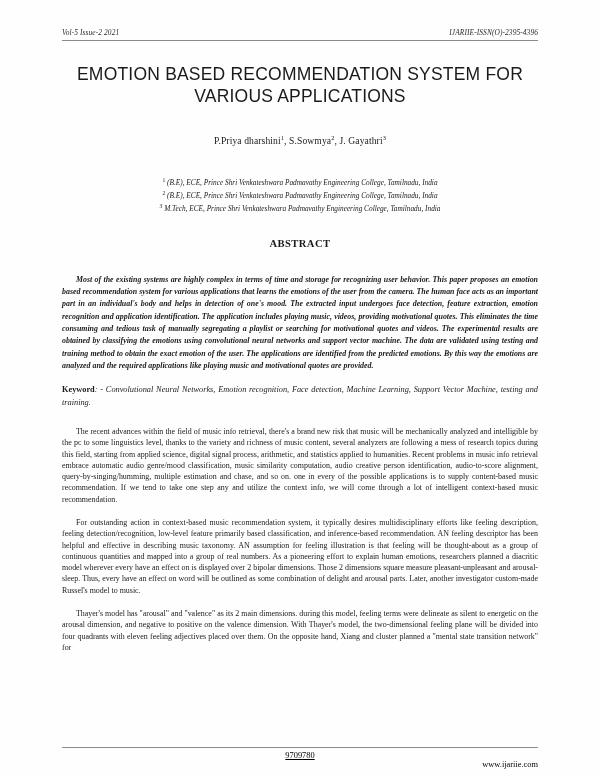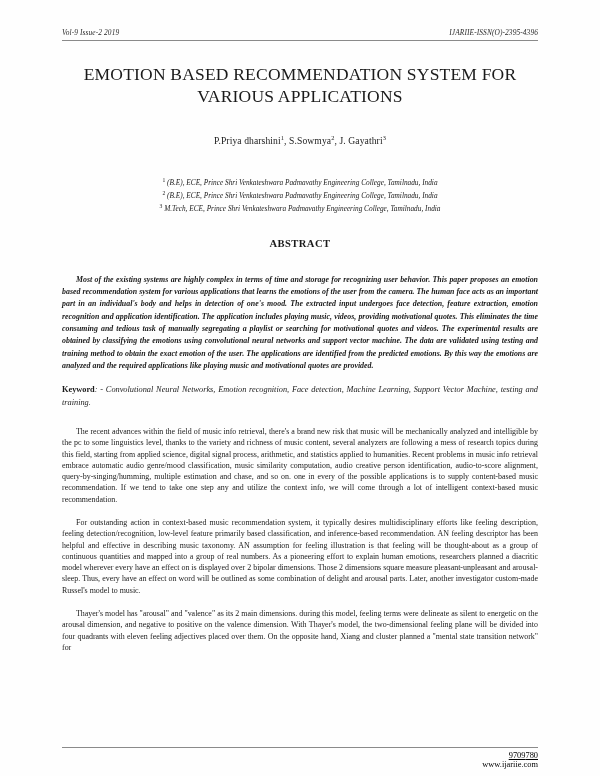--- a/index.html
+++ b/index.html
@@ -46,21 +46,21 @@
     margin-top: 3px;
     margin-bottom: 22px;
   }
   h1.title {
     font-size: 17.5px;
     font-weight: normal;
     text-align: center;
     line-height: 1.28;
     margin: 0 0 26px 0;
     letter-spacing: 0.2px;
-    font-family: Liberation Serif, serif;
+    font-family: Liberation Sans, sans-serif;
   }
   .authors {
     text-align: center;
     font-size: 9.6px;
     margin-bottom: 30px;
     letter-spacing: 0.1px;
   }
   .authors sup { font-size: 6.4px; }
   .affils {
     text-align: center;
@@ -118,21 +118,21 @@
     right: 62px;
     bottom: 16px;
     font-family: "Liberation Serif", serif;
   }
   .footer-rule {
     border-bottom: 0.7px solid #8a8a8a;
     margin-bottom: 3px;
   }
   .footer-row {
     display: flex;
-    justify-content: flex-end;
+    justify-content: center;
     align-items: baseline;
     font-size: 8.4px;
     text-decoration: underline;
   }
   .footer-center {
     position: absolute;
     left: 0; right: 0;
     text-align: right;
     font-size: 8.4px;
     pointer-events: none;
@@ -152,21 +152,21 @@
 </head>
 <body>
 
 <div class="page">
   <div class="sheet">
 
 
     <div class="content">
 
       <div class="hdr">
-        <span>Vol-9 Issue-2 2019</span>
+        <span>Vol-5 Issue-2 2021</span>
         <span>IJARIIE-ISSN(O)-2395-4396</span>
       </div>
       <div class="hdr-rule"></div>
 
       <h1 class="title">EMOTION BASED RECOMMENDATION SYSTEM FOR VARIOUS APPLICATIONS</h1>
 
       <div class="authors">
         <span>P.Priya dharshini</span><sup>1</sup><span>, S.Sowmya</span><sup>2</sup><span>, J. Gayathri</span><sup>3</sup>
       </div>
 

